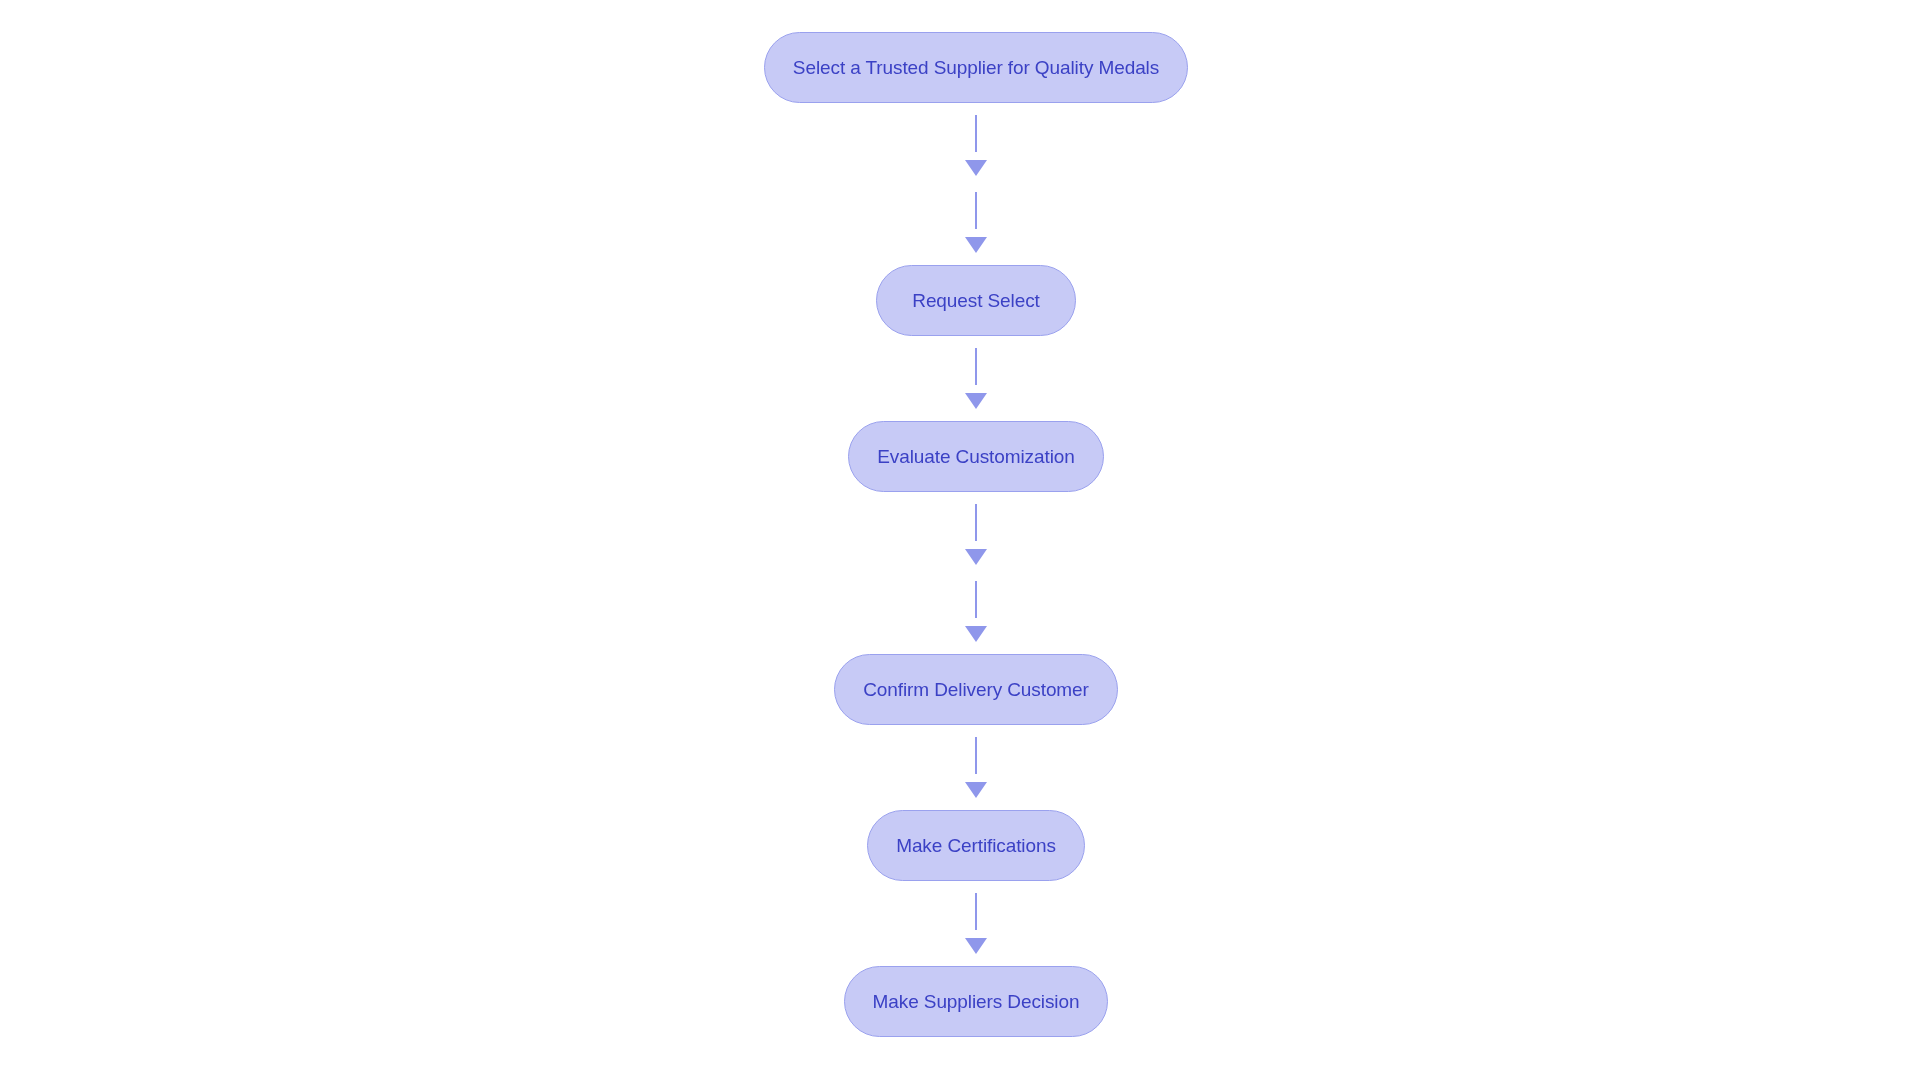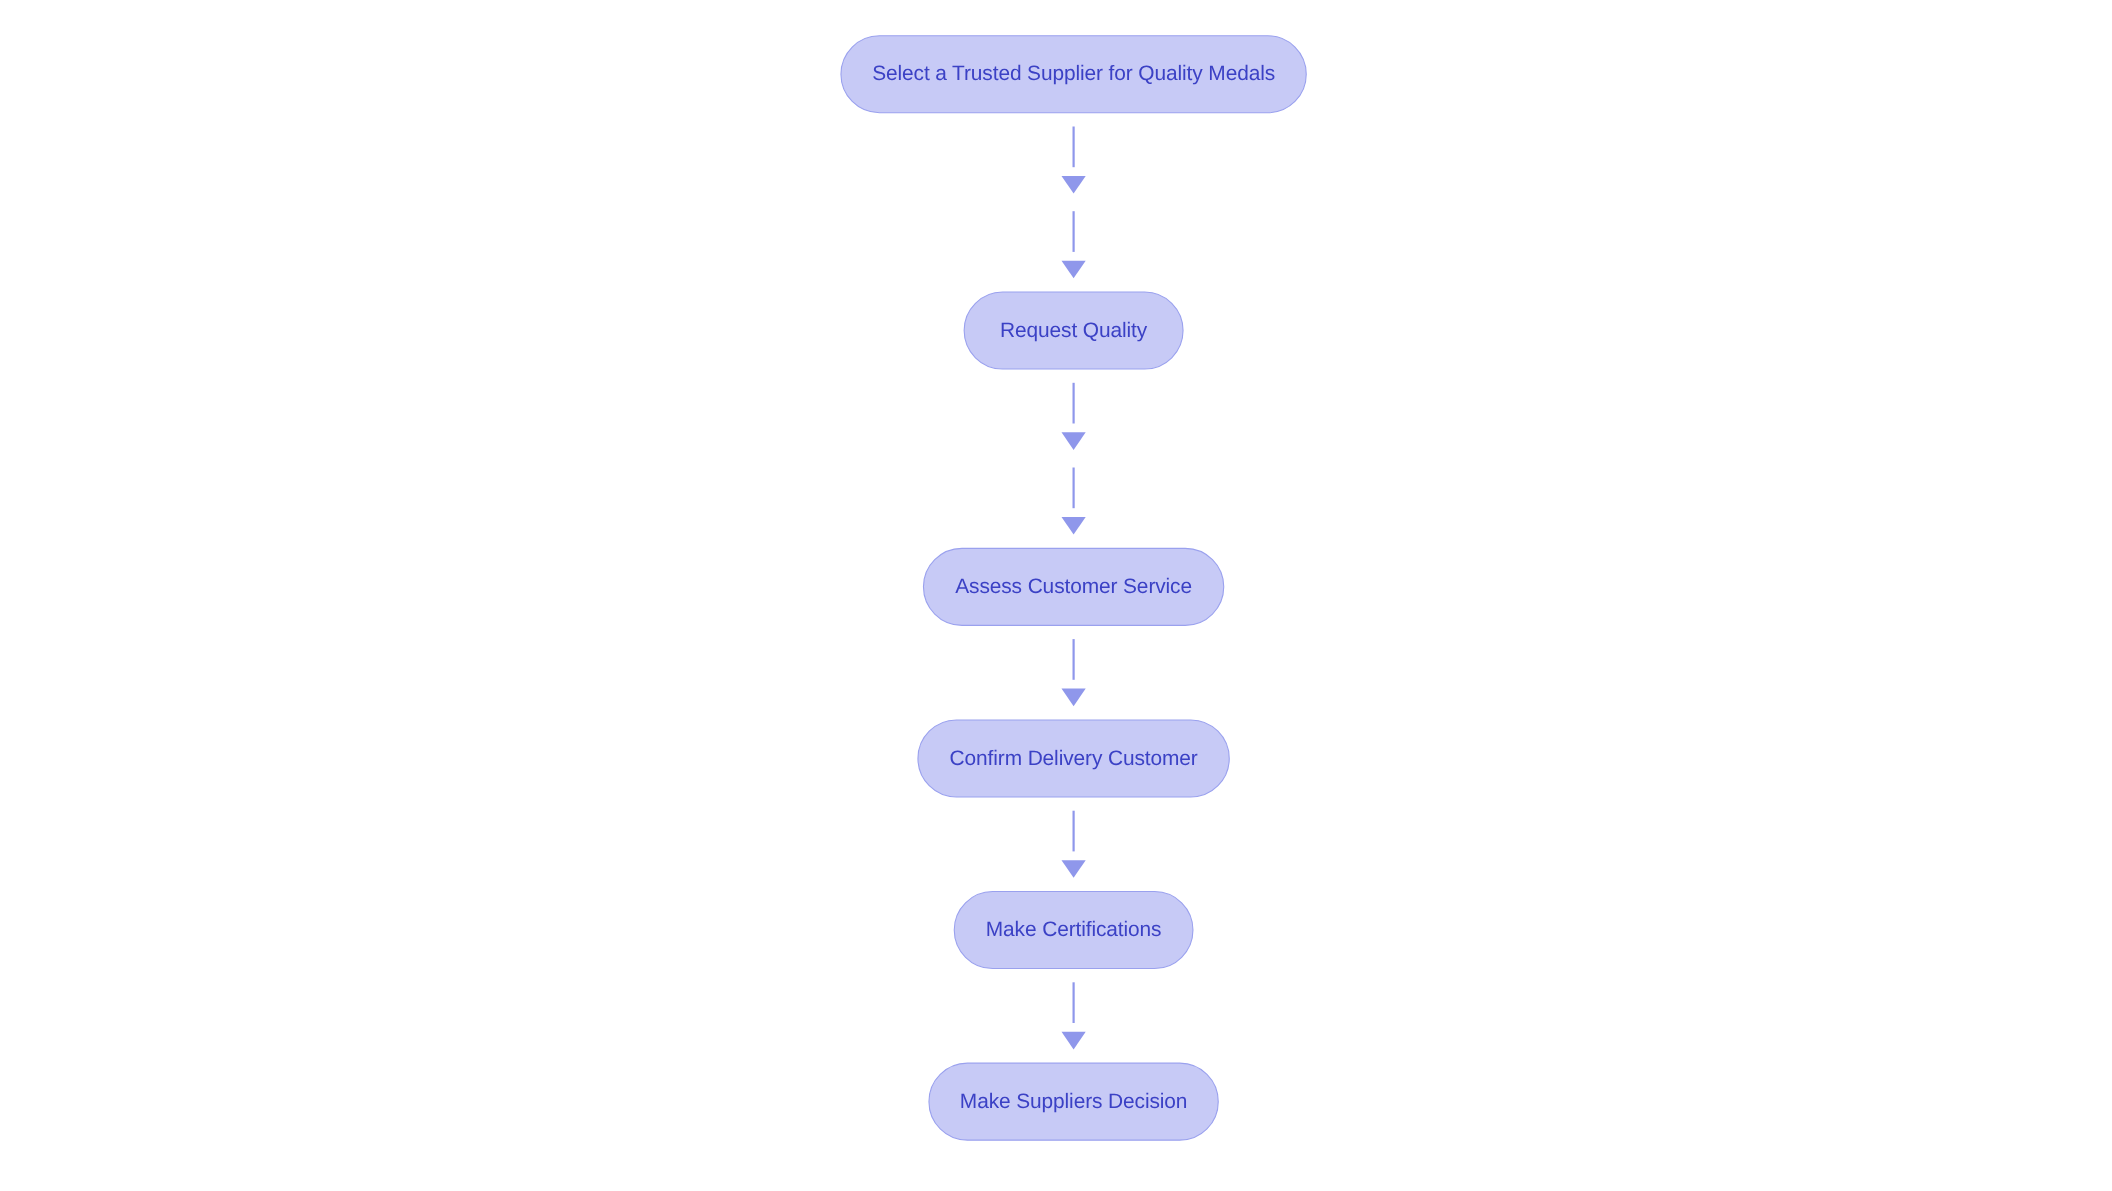--- a/index.html
+++ b/index.html
@@ -71,30 +71,30 @@
   <div class="flow" id="flow">
       <div class="node">Select a Trusted Supplier for Quality Medals</div>
       <div class="connector">
         <div class="line"></div>
         <div class="head"></div>
       </div>
       <div class="connector">
         <div class="line"></div>
         <div class="head"></div>
       </div>
-      <div class="node">Request Quality</div>
+      <div class="node">Request Select</div>
       <div class="connector">
         <div class="line"></div>
         <div class="head"></div>
       </div>
+      <div class="node">Evaluate Customization</div>
       <div class="connector">
         <div class="line"></div>
         <div class="head"></div>
       </div>
-      <div class="node">Assess Customer Service</div>
       <div class="connector">
         <div class="line"></div>
         <div class="head"></div>
       </div>
       <div class="node">Confirm Delivery Customer</div>
       <div class="connector">
         <div class="line"></div>
         <div class="head"></div>
       </div>
       <div class="node">Make Certifications</div>

